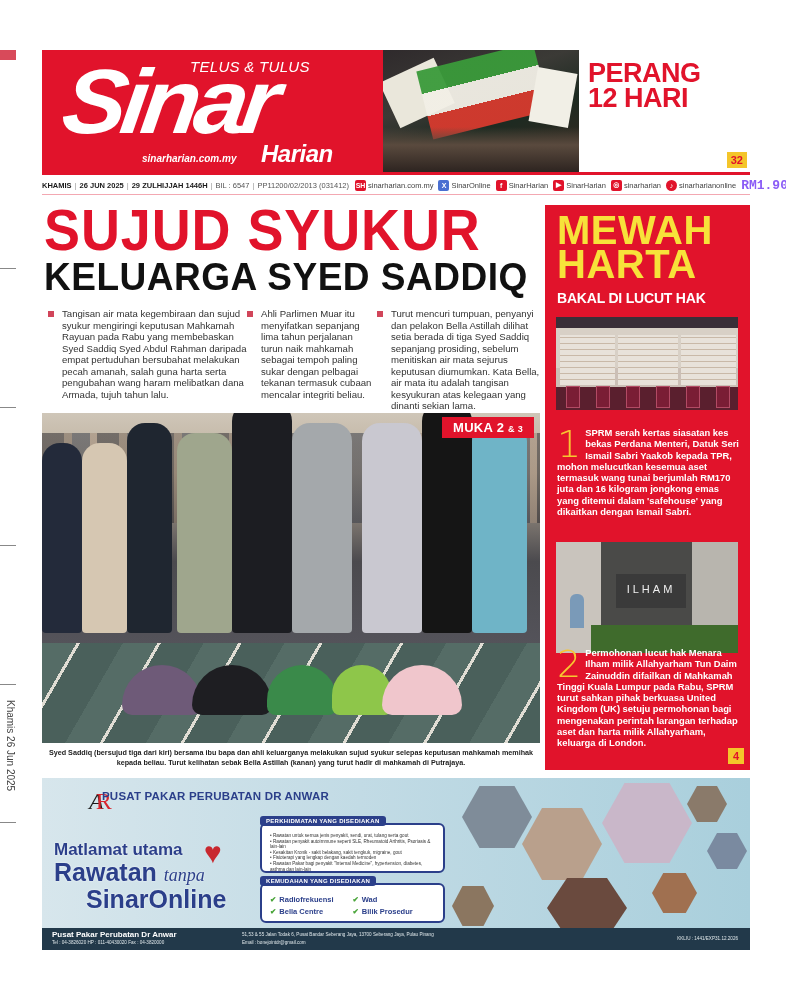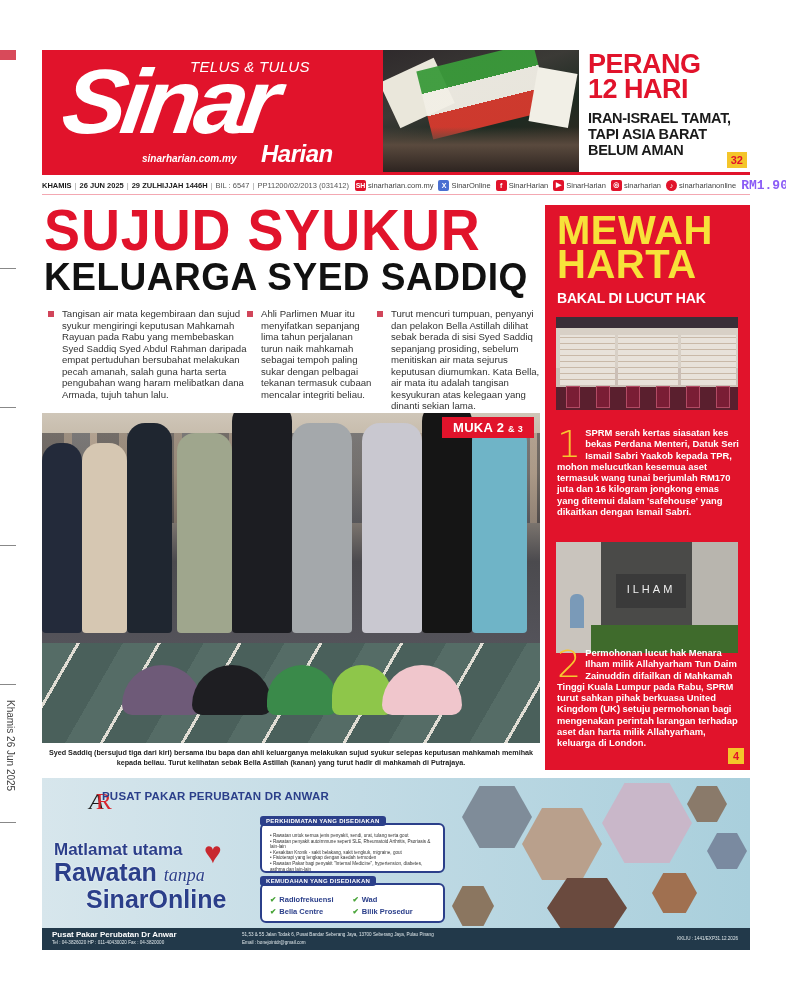--- a/index.html
+++ b/index.html
@@ -25,21 +25,21 @@
   .teaser-photo { position: absolute; left: 341px; top: 0; width: 196px; height: 122px; overflow: hidden;
     background: linear-gradient(160deg, #2f2a2c 0%, #3b3a36 35%, #1d2a21 60%, #3a2a22 100%); }
   .teaser-photo .flag1 { position: absolute; left: 40px; top: 6px; width: 120px; height: 70px; transform: rotate(-14deg);
     background: linear-gradient(180deg, #3a9a3a 0 33%, #f2efe6 33% 66%, #d63a2e 66% 100%); opacity: 0.95; }
   .teaser-photo .flag2 { position: absolute; left: 4px; top: 18px; width: 60px; height: 50px; transform: rotate(-25deg); background: #eae7db; }
   .teaser-photo .flag3 { position: absolute; left: 150px; top: 20px; width: 40px; height: 55px; transform: rotate(10deg); background: #f1efe6; }
   .teaser-photo .crowd { position: absolute; left: 0; bottom: 0; width: 100%; height: 45px;
     background: linear-gradient(180deg, rgba(0,0,0,0) 0%, #5a4a3e 40%, #2d2420 100%); }
 
   .teaser-text { position: absolute; left: 537px; top: 0; width: 171px; height: 122px; background: #fff; }
-  .teaser-title { position: absolute; left: 9px; top: 2px; color: #e1132b; font-weight: 900; font-size: 27px; line-height: 25px; letter-spacing: -0.5px; }
+  .teaser-title { position: absolute; left: 9px; top: 11px; color: #e1132b; font-weight: 900; font-size: 27px; line-height: 25px; letter-spacing: -0.5px; }
   .teaser-sub { position: absolute; left: 9px; top: 60px; color: #1a1a1a; font-weight: 900; font-size: 14.5px; line-height: 16px; letter-spacing: -0.3px; }
   .page-badge { position: absolute; right: 3px; bottom: 4px; background: #f4c52a; color: #e1132b; font-weight: bold; font-size: 11px; padding: 2px 4px; }
   .masthead-rule { position: absolute; left: 0; top: 122px; width: 708px; height: 3px; background: #e1132b; }
 
   
   .infobar { left: 42px; top: 177px; width: 708px; height: 16px; display: flex; align-items: center; font-size: 7.5px; color: #333; white-space: nowrap; }
   .infobar .bold { font-weight: bold; color: #1a1a1a; }
   .infobar .sep { color: #999; margin: 0 3px; }
   .infobar .light { color: #555; }
   .social { display: flex; align-items: center; margin-left: 6px; }
@@ -141,25 +141,20 @@
     <div class="flag2"></div>
     <div class="flag1"></div>
     <div class="flag3"></div>
     <div class="crowd"></div>
   </div>
   <div class="teaser-text">
     <div class="teaser-title">
       <div>PERANG</div>
       <div>12 HARI</div>
     </div>
-    <div class="teaser-sub">
-      <div>IRAN-ISRAEL TAMAT,</div>
-      <div>TAPI ASIA BARAT</div>
-      <div>BELUM AMAN</div>
-    </div>
     <div class="page-badge">32</div>
   </div>
   <div class="masthead-rule"></div>
 </div>
 
 <div class="abs infobar">
   <span class="bold">KHAMIS</span>
   <span class="sep">|</span>
   <span class="bold">26 JUN 2025</span>
   <span class="sep">|</span>
@@ -192,21 +187,21 @@
 <div class="abs col col1">
   <span class="bullet"></span>
   <p>Tangisan air mata kegembiraan dan sujud syukur mengiringi keputusan Mahkamah Rayuan pada Rabu yang membebaskan Syed Saddiq Syed Abdul Rahman daripada empat pertuduhan bersubahat melakukan pecah amanah, salah guna harta serta pengubahan wang haram melibatkan dana Armada, tujuh tahun lalu.</p>
 </div>
 <div class="abs col col2">
   <span class="bullet"></span>
   <p>Ahli Parlimen Muar itu menyifatkan sepanjang lima tahun perjalanan turun naik mahkamah sebagai tempoh paling sukar dengan pelbagai tekanan termasuk cubaan mencalar integriti beliau.</p>
 </div>
 <div class="abs col col3">
   <span class="bullet"></span>
-  <p>Turut mencuri tumpuan, penyanyi dan pelakon Bella Astillah dilihat sebak berada di sisi Syed Saddiq sepanjang prosiding, sebelum menitiskan air mata sejurus keputusan diumumkan. Kata Bella, air mata itu adalah tangisan kesyukuran atas kelegaan yang dinanti sekian lama.</p>
+  <p>Turut mencuri tumpuan, penyanyi dan pelakon Bella Astillah dilihat setia berada di tiga Syed Saddiq sepanjang prosiding, sebelum menitiskan air mata sejurus keputusan diumumkan. Kata Bella, air mata itu adalah tangisan kesyukuran atas kelegaan yang dinanti sekian lama.</p>
 </div>
 
 <div class="abs main-photo">
   <div class="crowd-back"></div>
   <div class="fig" style="left:0;width:40px;height:190px;background:#232a3a"></div>
   <div class="fig" style="left:40px;width:45px;height:190px;background:#d6c7b2"></div>
   <div class="fig" style="left:85px;width:45px;height:210px;background:#1f2630"></div>
   <div class="fig" style="left:135px;width:55px;height:200px;background:#9fa68d"></div>
   <div class="fig" style="left:190px;width:60px;height:230px;background:#1c1d22"></div>
   <div class="fig" style="left:250px;width:60px;height:210px;background:#a4a8ab"></div>

